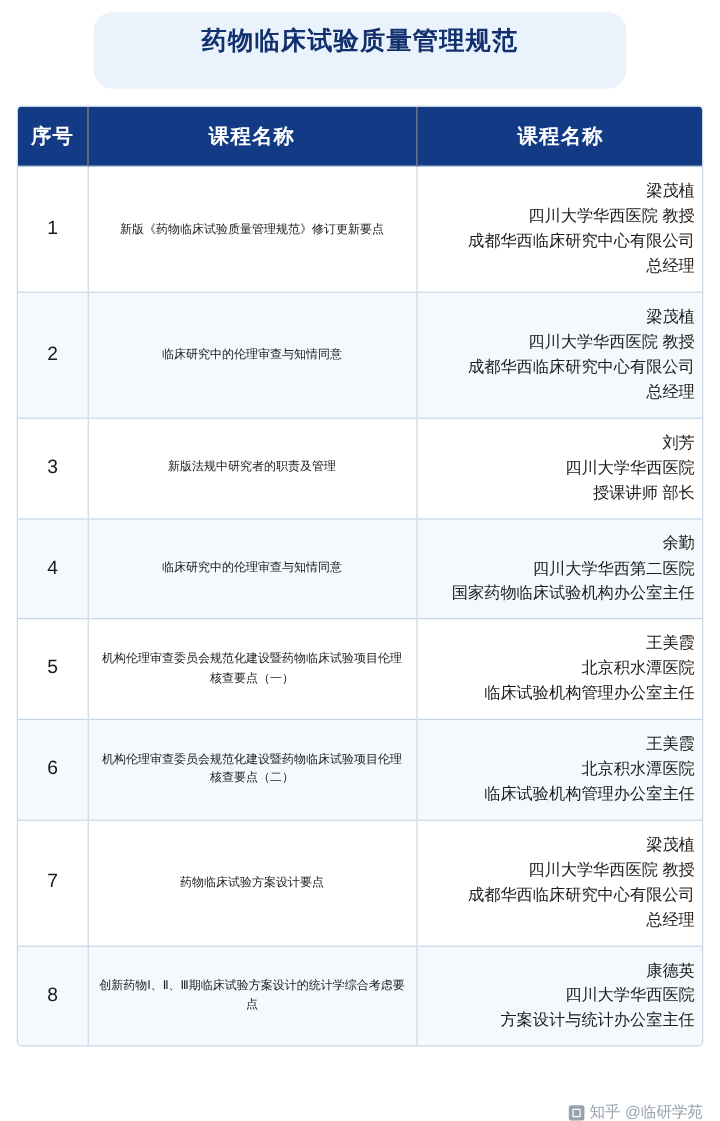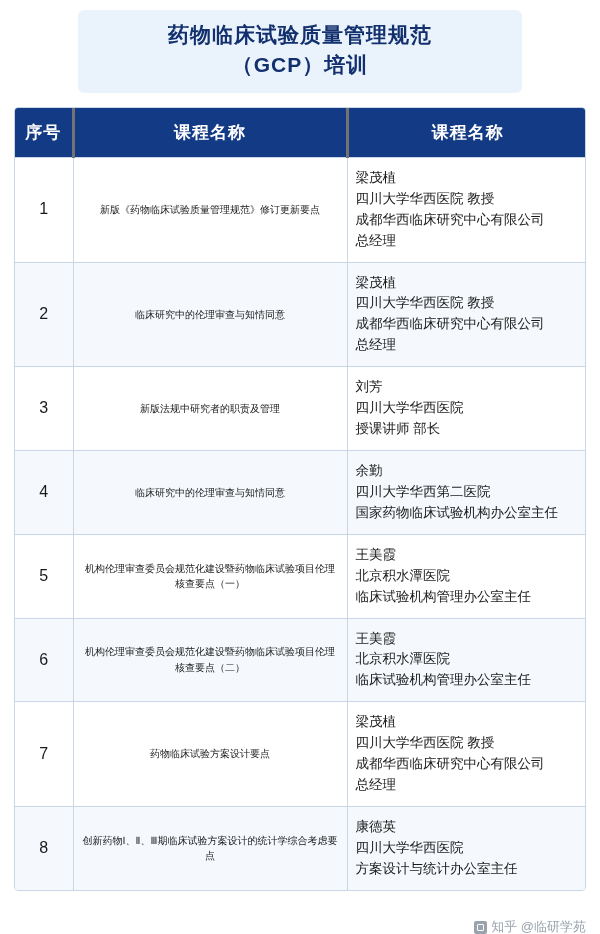--- a/index.html
+++ b/index.html
@@ -17,22 +17,22 @@
   .page {
     position: relative;
     width: 600px;
     height: 934px;
     box-sizing: border-box;
     padding: 0;
   }
   .title-band {
     margin: 10px 78px 0 78px;
     background: #eaf3fb;
-    border-radius: 6px;
-    padding: 10px 6px 12px 6px;
+    border-radius: 16px;
+    padding: 10px 6px 24px 6px;
     text-align: center;
   }
   .title-line {
     font-size: 21px;
     font-weight: bold;
     color: #12306e;
     letter-spacing: 1px;
     line-height: 1.45;
   }
   .table-wrap {
@@ -48,21 +48,21 @@
     table-layout: fixed;
   }
   thead th {
     background: #133a84;
     color: #ffffff;
     font-size: 17px;
     font-weight: bold;
     letter-spacing: 1px;
     padding: 13px 4px;
     text-align: center;
-    border-right: 3px solid #737373;
+    border-right: 1px solid #737373;
   }
   thead th:last-child { border-right: none; }
   col.c1 { width: 58px; }
   col.c2 { width: 274px; }
   col.c3 { width: 240px; }
   tbody td {
     border-top: 1px solid #c9d6e6;
     border-right: 1px solid #c9d6e6;
     padding: 10px 8px;
     font-size: 10px;
@@ -75,21 +75,21 @@
   td.num {
     text-align: center;
     font-size: 16px;
     color: #1a1a1a;
   }
   td.course {
     text-align: center;
     color: #1a1a1a;
   }
   td.lect {
-    text-align: left;
+    text-align: right;
     color: #1a1a1a;
     font-size: 13.5px;
   }
   .lect-line { display: block; }
   .watermark {
     position: absolute;
     right: 14px;
     bottom: 8px;
     font-size: 13px;
     color: #9aa3ad;
@@ -117,21 +117,20 @@
     box-sizing: border-box;
   }
 </style>
 </head>
 <body>
 
 <div class="page">
 
   <div class="title-band">
     <div class="title-line">药物临床试验质量管理规范</div>
-    <div class="title-line">（GCP）培训</div>
   </div>
 
   <div class="table-wrap">
     <table>
       <colgroup>
         <col class="c1">
         <col class="c2">
         <col class="c3">
       </colgroup>
       <thead>

